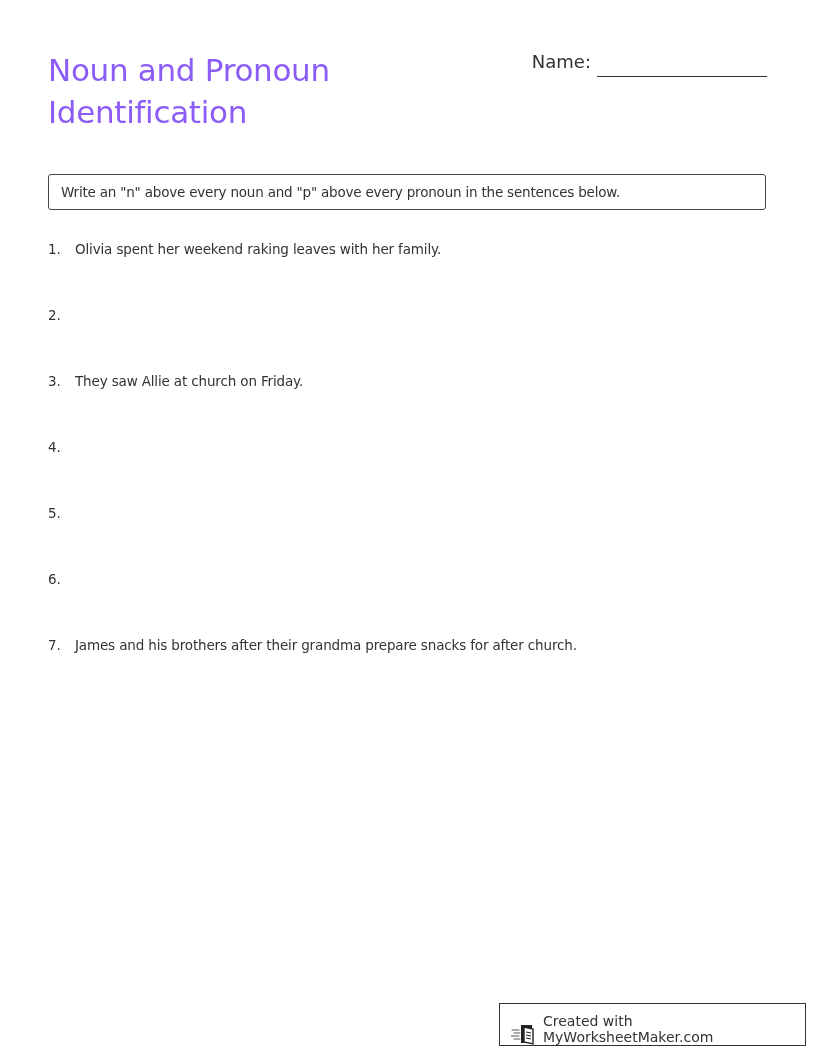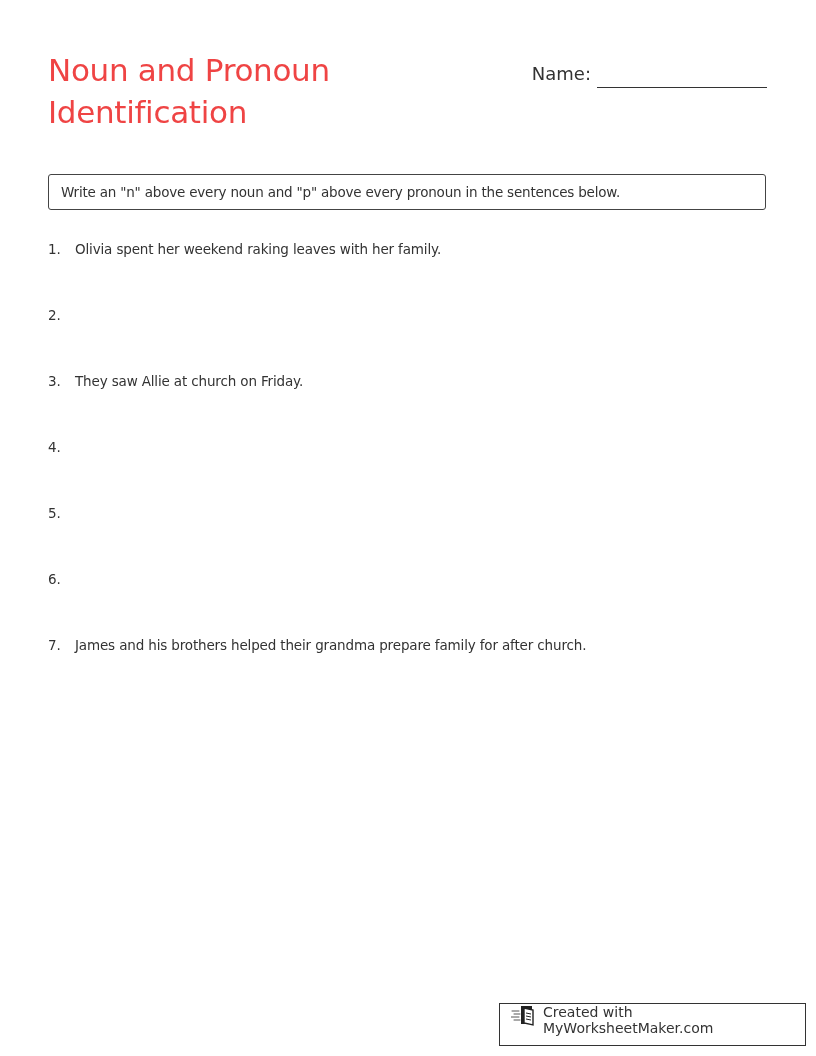--- a/index.html
+++ b/index.html
@@ -16,34 +16,33 @@
       color: #333333;
     }
     .title {
       position: absolute;
       left: 48px;
       top: 49px;
       width: 400px;
       font-size: 31px;
       line-height: 42px;
       font-weight: normal;
-      color: #ef4444;
+      color: #8b5cf6;
       margin: 0;
       letter-spacing: -0.3px;
     }
     .fields {
       position: absolute;
       right: 49px;
       top: 50px;
       width: 240px;
     }
     .field-row {
       display: flex;
       justify-content: flex-end;
-      align-items: flex-end;
       height: 38px;
     }
     .field-label {
       font-size: 18px;
       color: #333;
       margin-right: 6px;
       line-height: 24px;
       padding-bottom: 2px;
     }
     .field-line {
@@ -89,21 +88,21 @@
     }
     .footer {
       position: absolute;
       left: 499px;
       top: 1003px;
       width: 307px;
       height: 43px;
       box-sizing: border-box;
       border: 1.5px solid #333;
       display: flex;
-      align-items: flex-start;
+      align-items: flex-end;
       padding-left: 11px;
       font-size: 14px;
       color: #333;
     }
     .logo {
       width: 26px;
       height: 22px;
       margin-right: 6px;
       flex: none;
     }
@@ -138,21 +137,21 @@
     <span class="q-num">4.</span>
   </li>
   <li class="question">
     <span class="q-num">5.</span>
   </li>
   <li class="question">
     <span class="q-num">6.</span>
   </li>
   <li class="question">
     <span class="q-num">7.</span>
-    <span class="q-text">James and his brothers helped their grandma prepare family for after church.</span>
+    <span class="q-text">James and his brothers after their grandma prepare snacks for after church.</span>
   </li>
 </ol>
 
 <div class="footer">
   <svg class="logo" viewBox="0 0 26 22">
     <g stroke="#555" stroke-width="1" stroke-linecap="round">
       <line x1="1" y1="7" x2="8" y2="7"></line>
       <line x1="3" y1="10" x2="9" y2="10"></line>
       <line x1="0" y1="13" x2="8" y2="13"></line>
       <line x1="3" y1="16" x2="9" y2="16"></line>

